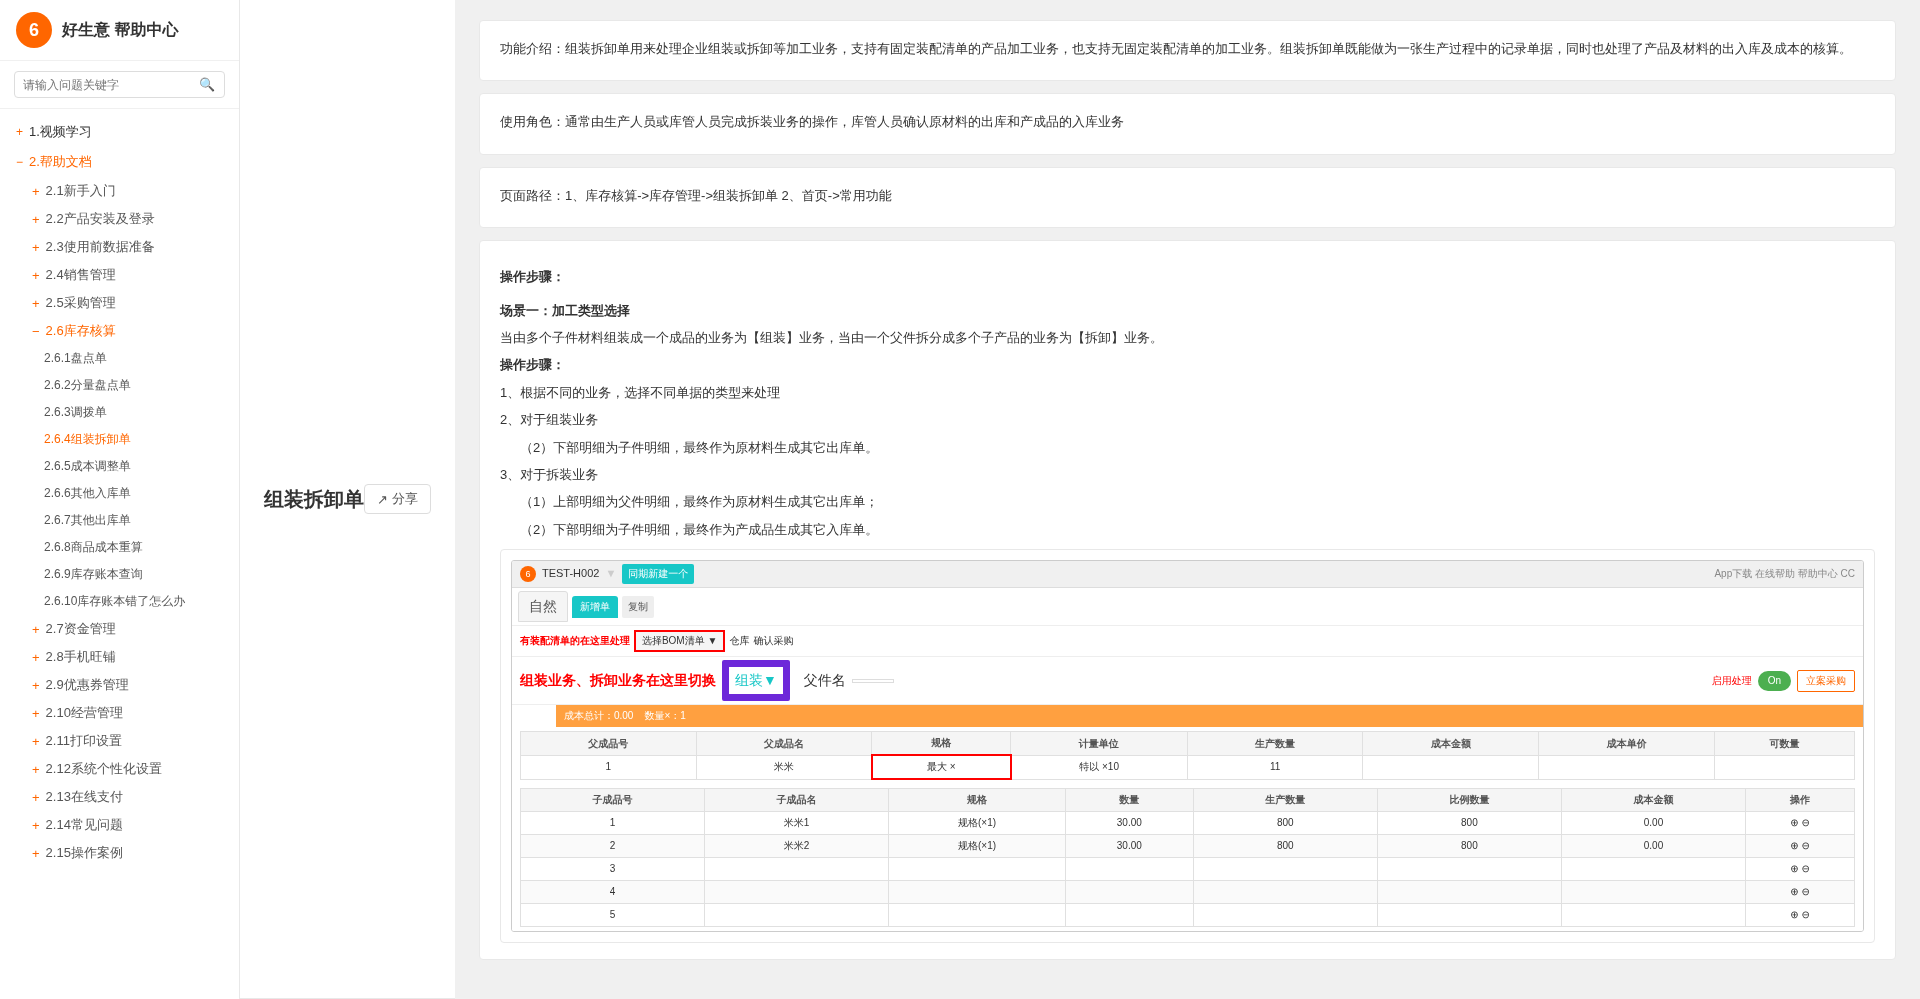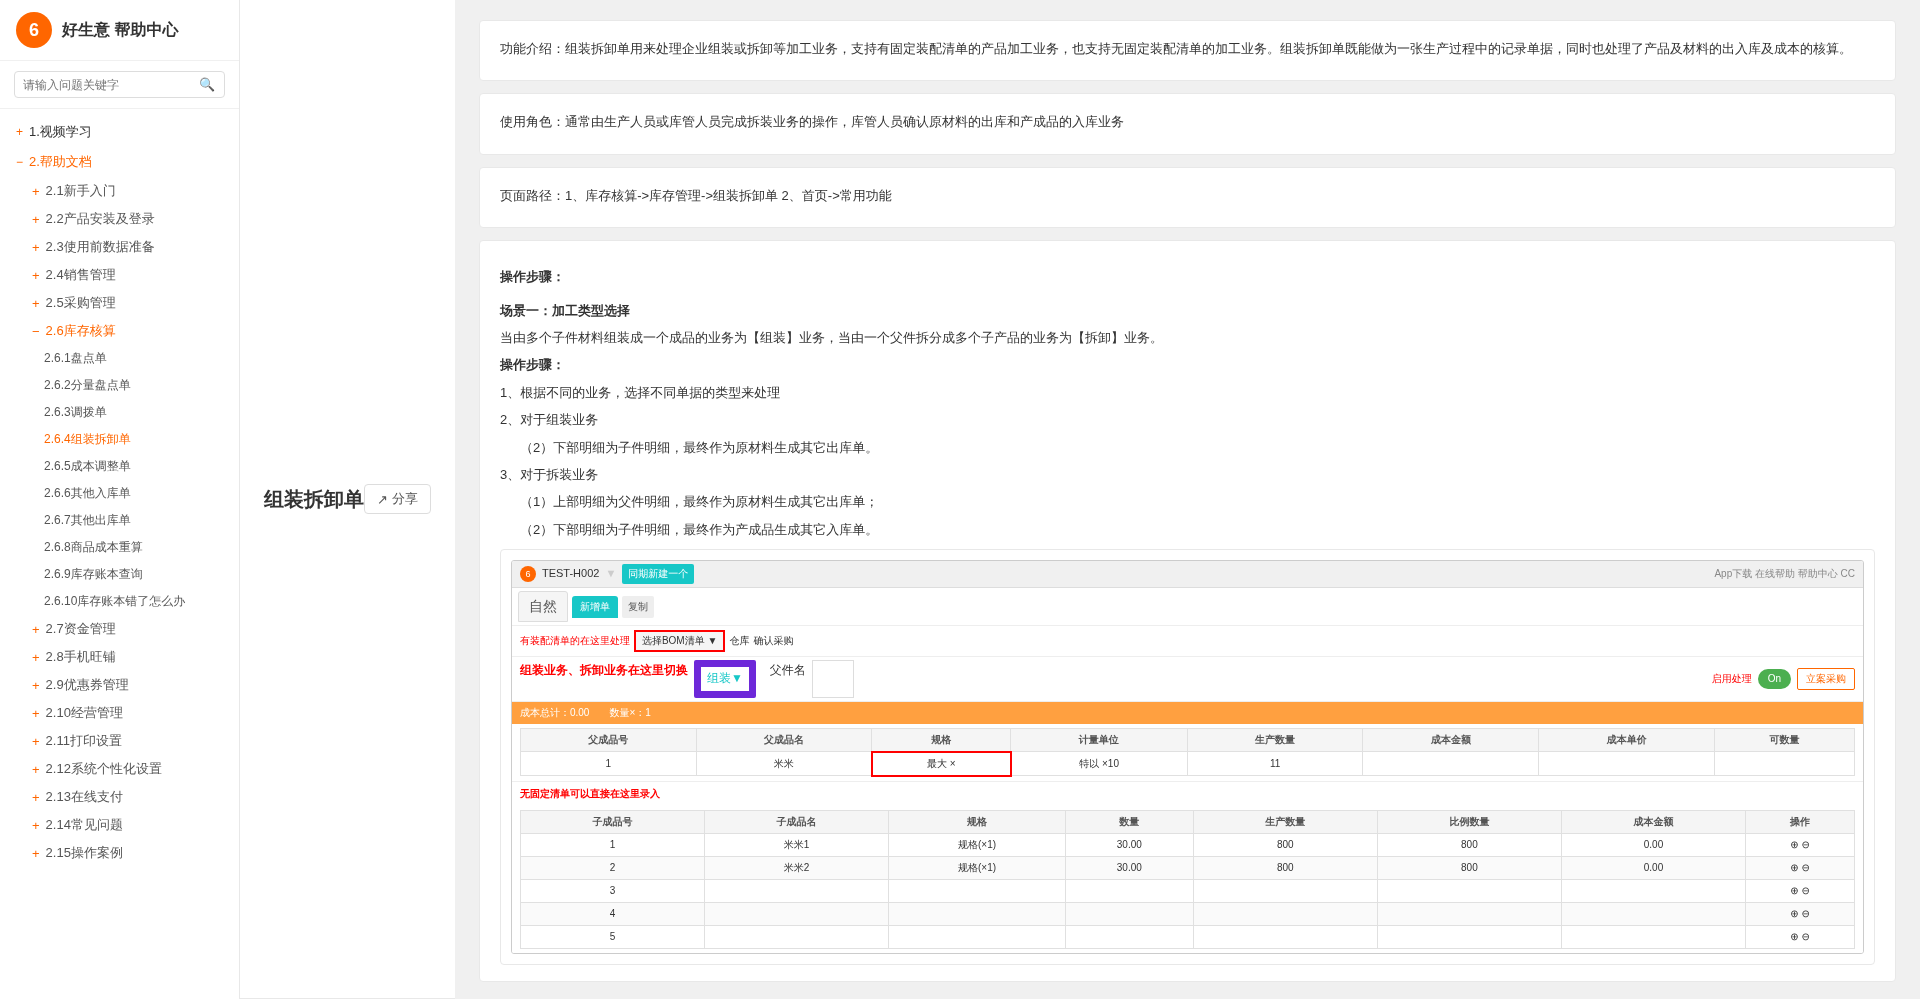--- a/index.html
+++ b/index.html
@@ -156,21 +156,21 @@
       padding: 2px 4px; text-align: center; color: #555;
     }
     .app-table td {
       border: 1px solid #e0e0e0; padding: 2px 4px; text-align: center;
     }
     .app-table tr:nth-child(even) td { background: #fafafa; }
     .app-action-bar {
       background: #ffa040;
       padding: 2px 8px;
       display: flex; align-items: flex-start;
-      font-size: 10px; color: #fff; gap: 20px;
+      font-size: 10px; color: #fff; gap: 11px; margin-left: 44px;
     }
   </style>
 </head>
 <body>
 
 <div class="sidebar">
   <div class="logo-area">
     <div class="logo-circle">
       <span>6</span>
     </div>
@@ -340,29 +340,29 @@
             </div>
 
             <div class="app-nav-bar">
               <span style="background:#f5f5f5;color:#555;padding:2px 10px;border-radius:3px 3px 0 0;border:1px solid #ddd;font-size:14px;">自然</span>
               <span class="app-tab">新增单</span>
               <span style="background:#eee;color:#555;padding:2px 6px;border-radius:2px;font-size:10px;">复制</span>
             </div>
 
             <div style="background:#fff;border-bottom:1px solid #eee;padding:4px 8px;display:flex;align-items:center;justify-content:space-between;">
               <div style="display:flex;align-items:center;gap:4px;font-size:10px;">
-                <span style="color:red;font-weight:normal;">有装配清单的在这里处理</span>
+                <span style="color:red;font-weight:bold;">有装配清单的在这里处理</span>
                 <span style="border:2px solid red;background:#f5f5f5;padding:0 6px;">选择BOM清单 ▼</span>
                 <span>仓库</span>
                 <span>确认采购</span>
               </div>
             </div>
 
             <div style="background:#fff;border-bottom:1px solid #eee;padding:3px 8px;display:flex;align-items:center;justify-content:space-between;">
-              <div style="display:flex;gap:6px;font-size:12px;">
+              <div style="display:flex;align-items:center;gap:6px;font-size:14px;">
                 <span style="color:red;font-weight:bold;">组装业务、拆卸业务在这里切换</span>
                 <span style="border:7px solid #6d28d9;color:#17c7c7;padding:1px 6px;border-radius:2px;">组装▼</span>
                 <span style="margin-left:8px;">父件名</span>
                 <span style="border:1px solid #ddd;padding:1px 20px;"></span>
               </div>
               <div style="display:flex;align-items:center;gap:6px;font-size:10px;">
                 <span style="color:red;font-weight:normal;">启用处理</span>
                 <span style="background:#4CAF50;color:#fff;border-radius:10px;padding:1px 10px;font-size:10px;">On</span>
                 <span style="border:1px solid #f60;color:#f60;padding:1px 8px;font-size:10px;border-radius:2px;">立案采购</span>
               </div>
@@ -395,23 +395,20 @@
                     <td>特以 ×10</td>
                     <td>11</td>
                     <td></td>
                     <td></td>
                     <td></td>
                   </tr>
                 </tbody>
               </table>
             </div>
 
-            <div style="padding:2px 8px;background:#fff;border-top:1px solid #eee;">
-              <span style="color:red;font-size:10px;font-weight:bold;">无固定清单可以直接在这里录入</span>
-            </div>
 
             <div style="padding:4px 8px;background:#fff;">
               <table class="app-table">
                 <thead>
                   <tr>
                     <th>子成品号</th>
                     <th>子成品名</th>
                     <th>规格</th>
                     <th>数量</th>
                     <th>生产数量</th>

